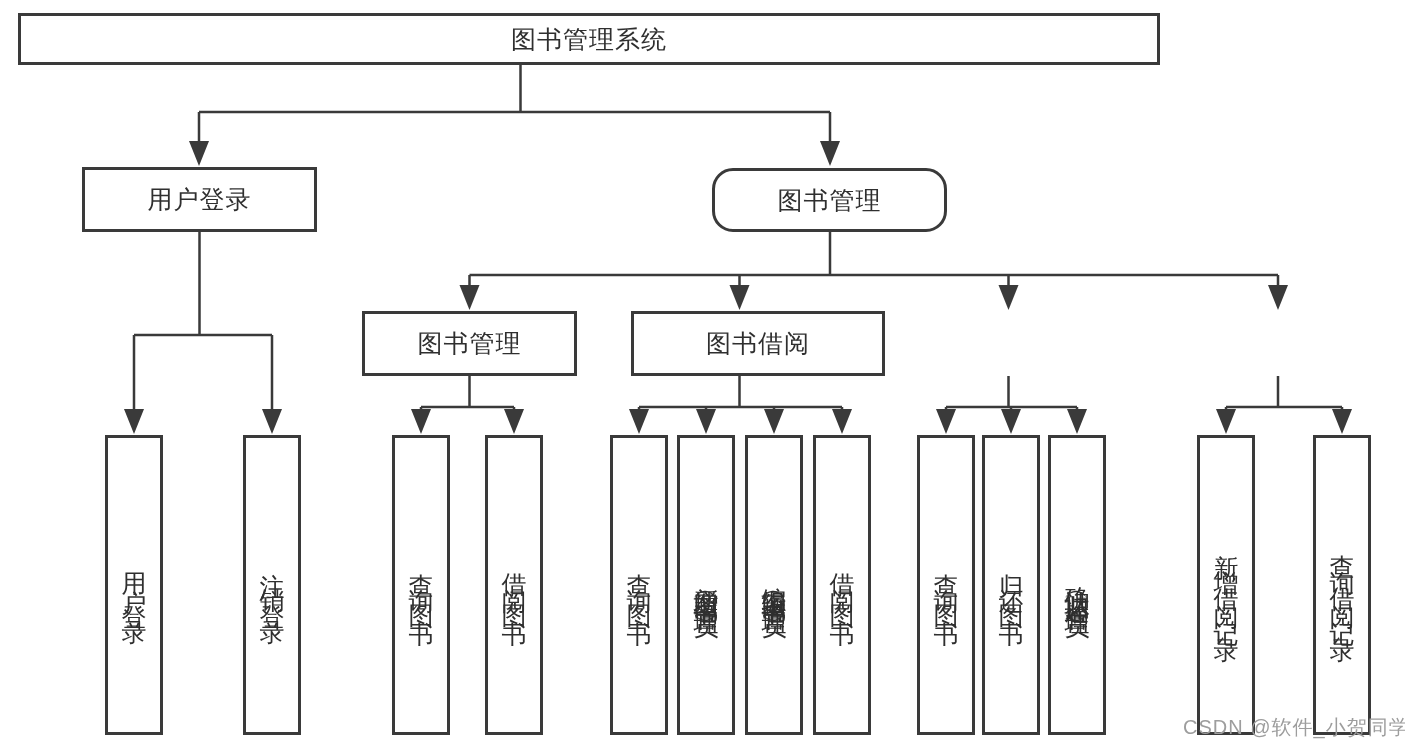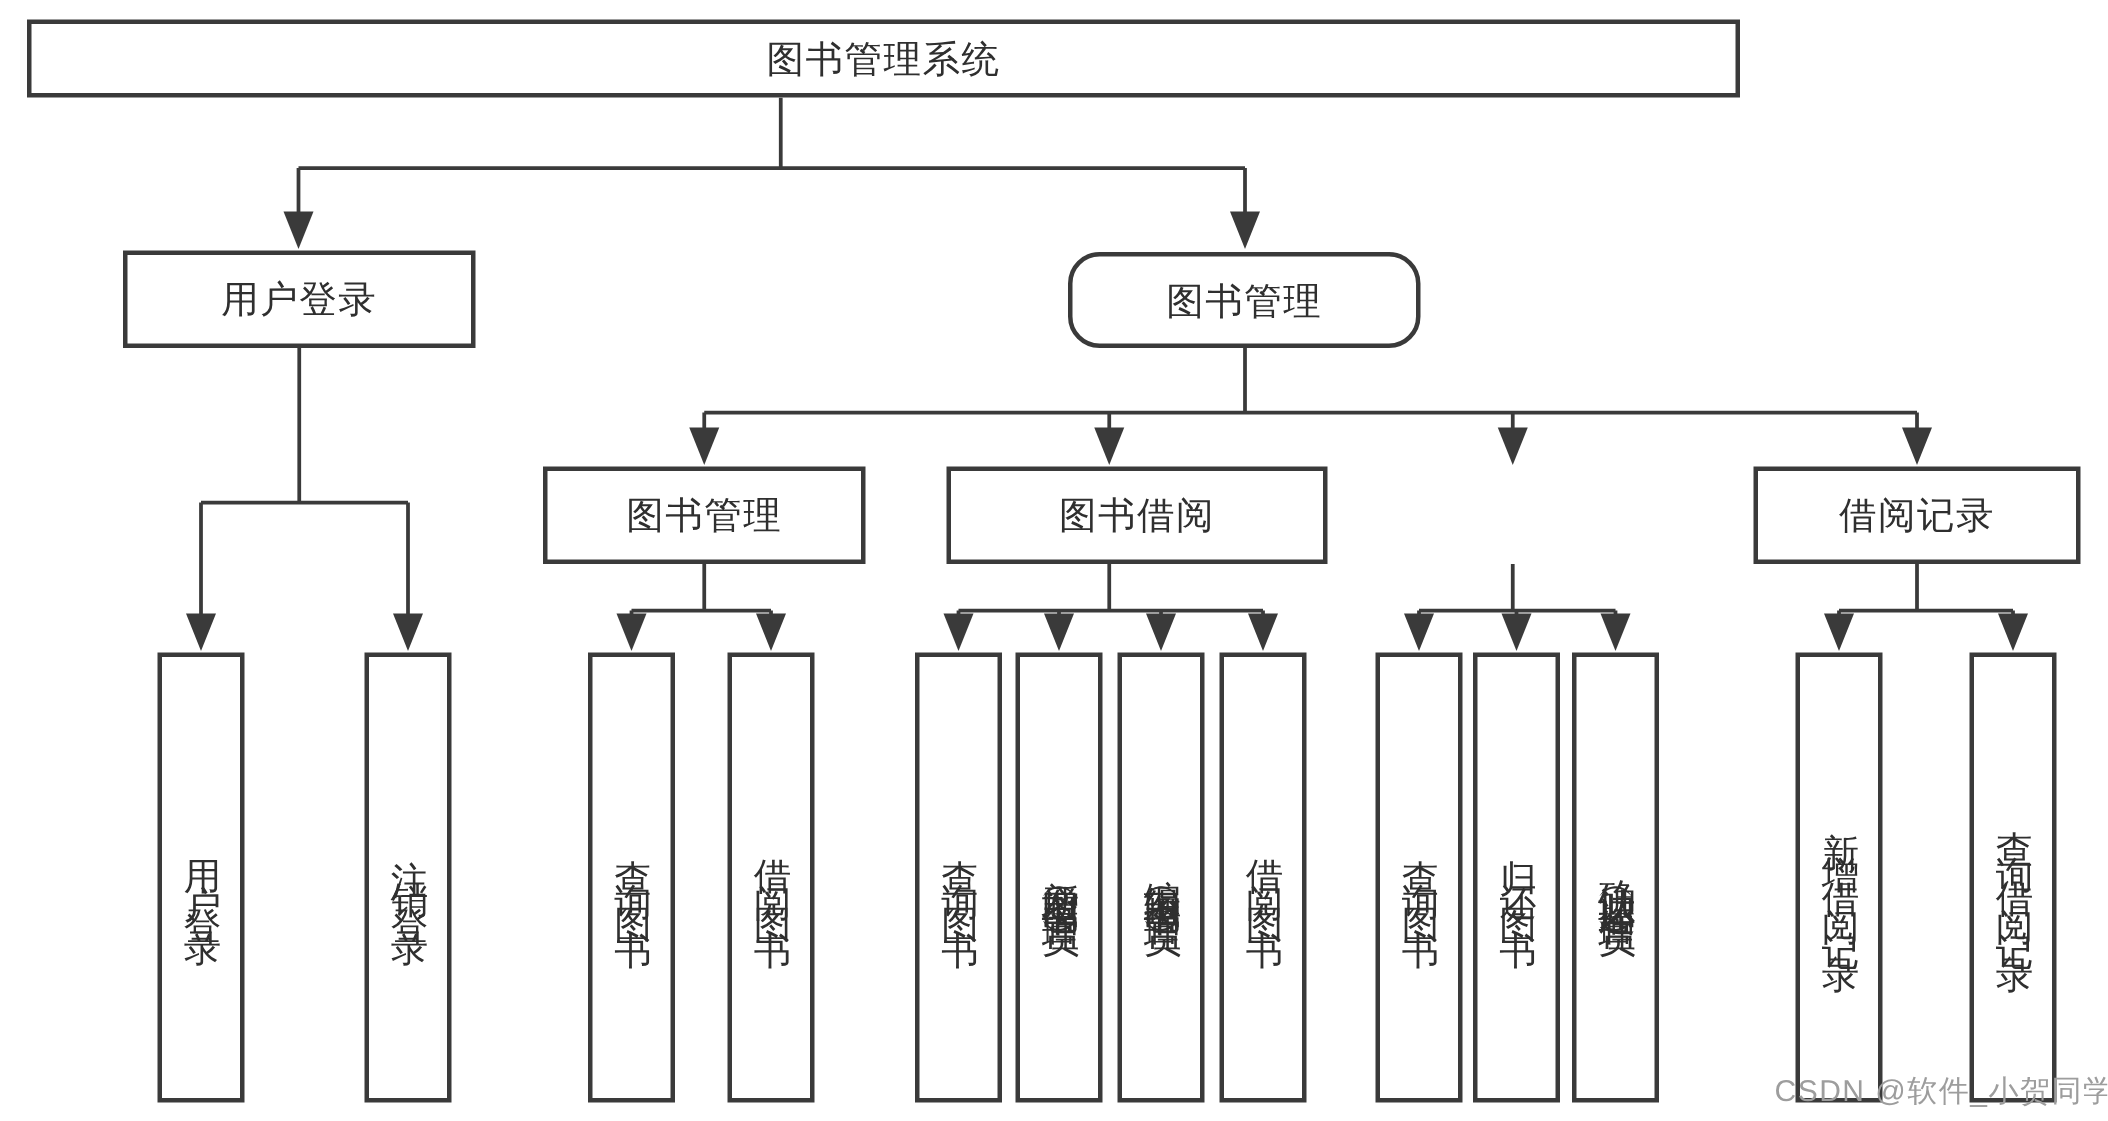--- a/index.html
+++ b/index.html
@@ -131,23 +131,20 @@
   <div class="box" id="n-mgmt">
     <span class="hlabel">图书管理</span>
   </div>
 
   <div class="box" id="n-l3-0">
     <span class="hlabel">图书管理</span>
   </div>
   <div class="box" id="n-l3-1">
     <span class="hlabel">图书借阅</span>
   </div>
-  <div class="box" id="n-l3-3">
-    <span class="hlabel">借阅记录</span>
-  </div>
 
   <div class="box leaf" id="leaf-0">
     <span class="vlabel ls-norm">用户登录</span>
   </div>
   <div class="box leaf" id="leaf-1">
     <span class="vlabel ls-norm">注销登录</span>
   </div>
   <div class="box leaf" id="leaf-2">
     <span class="vlabel ls-norm">查询图书</span>
   </div>

